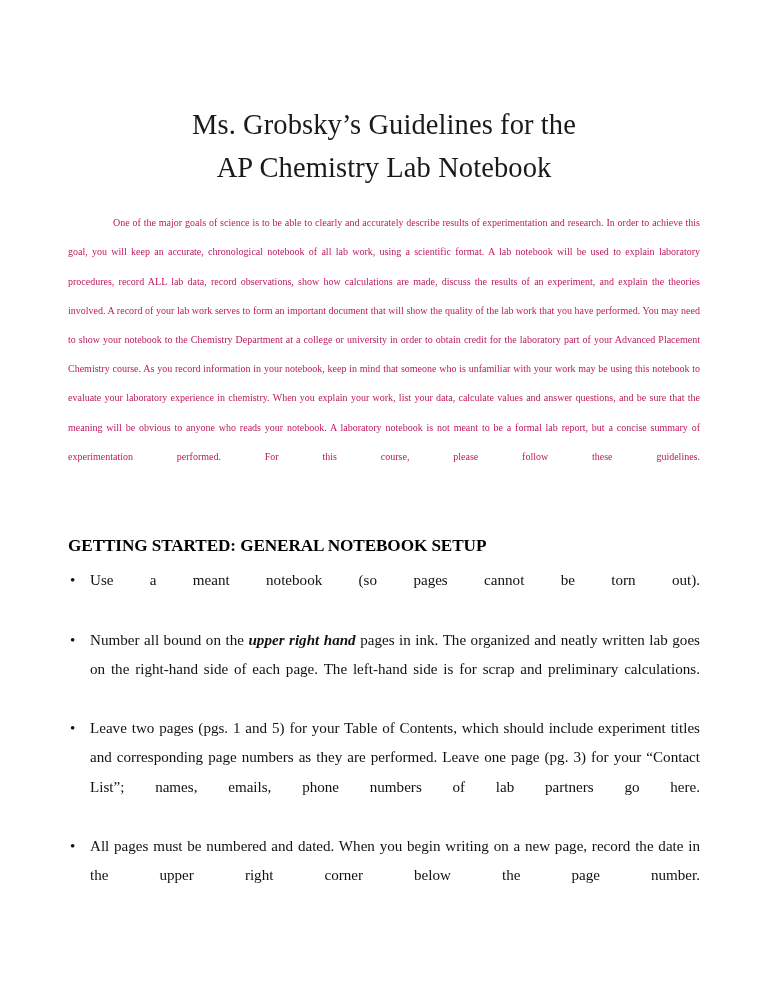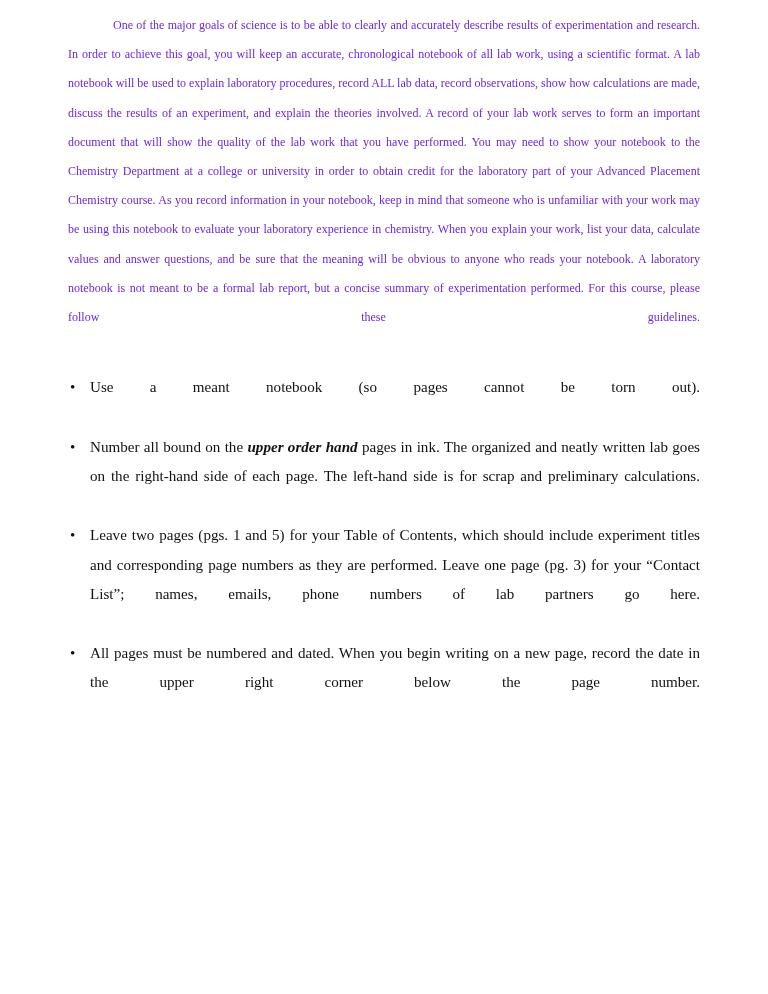--- a/index.html
+++ b/index.html
@@ -35,26 +35,26 @@
     color: #1a1a1a;
   }
   .doc-title .title-line {
     display: block;
     white-space: nowrap;
   }
 
   
   .intro {
     margin-top: 11px;
-    font-size: 12px;
+    font-size: 10px;
     line-height: 29.2px;
     text-align: justify;
     text-justify: inter-word;
     text-indent: 45px;
-    color: #6d28d9;
+    color: #be185d;
     hyphens: none;
   }
 
   
   .section-heading {
     margin-top: 34px;
     margin-bottom: 0;
     font-size: 17.2px;
     line-height: 23px;
     font-weight: bold;
@@ -101,34 +101,39 @@
   .bi {
     font-weight: bold;
     font-style: italic;
   }
 </style>
 </head>
 <body>
 
 <div class="page">
 
+  <h1 class="doc-title">
+    <span class="title-line">Ms. Grobsky’s Guidelines for the</span>
+    <span class="title-line">AP Chemistry Lab Notebook</span>
+  </h1>
 
   <p class="intro">One of the major goals of science is to be able to clearly and accurately describe results of experimentation and research.  In order to achieve this goal, you will keep an accurate, chronological notebook of all lab work, using a scientific format.  A lab notebook will be used to explain laboratory procedures, record ALL lab data, record observations, show how calculations are made, discuss the results of an experiment, and explain the theories involved.  A record of your lab work serves to form an important document that will show the quality of the lab work that you have performed. You may need to show your notebook to the Chemistry Department at a college or university in order to obtain credit for the laboratory part of your Advanced Placement Chemistry course. As you record information in your notebook, keep in mind that someone who is unfamiliar with your work may be using this notebook to evaluate your laboratory experience in chemistry. When you explain your work, list your data, calculate values and answer questions, and be sure that the meaning will be obvious to anyone who reads your notebook.  A laboratory notebook is not meant to be a formal lab report, but a concise summary of experimentation performed.  For this course, please follow these guidelines.</p>
 
+  <h2 class="section-heading">GETTING STARTED: GENERAL NOTEBOOK SETUP</h2>
 
   <ul class="bullet-list">
 
     <li class="bullet-item">
       <span class="bullet-marker">•</span>
       <span class="bullet-text">Use a meant notebook (so pages cannot be torn out).</span>
     </li>
 
     <li class="bullet-item">
       <span class="bullet-marker">•</span>
-      <span class="bullet-text"><span>Number all bound on the </span><span class="bi">upper order hand</span><span> pages in ink.  The organized and neatly written lab goes on the right-hand side of each page.  The left-hand side is for scrap and preliminary calculations.</span></span>
+      <span class="bullet-text"><span>Number all bound on the </span><span class="bi">upper right hand</span><span> pages in ink.  The organized and neatly written lab goes on the right-hand side of each page.  The left-hand side is for scrap and preliminary calculations.</span></span>
     </li>
 
     <li class="bullet-item">
       <span class="bullet-marker">•</span>
       <span class="bullet-text">Leave two pages (pgs. 1 and 5) for your Table of Contents, which should include experiment titles and corresponding page numbers as they are performed.  Leave one page (pg. 3) for your “Contact List”; names, emails, phone numbers of lab partners go here.</span>
     </li>
 
     <li class="bullet-item">
       <span class="bullet-marker">•</span>
       <span class="bullet-text">All pages must be numbered and dated.  When you begin writing on a new page, record the date in the upper right corner below the page number.</span>

